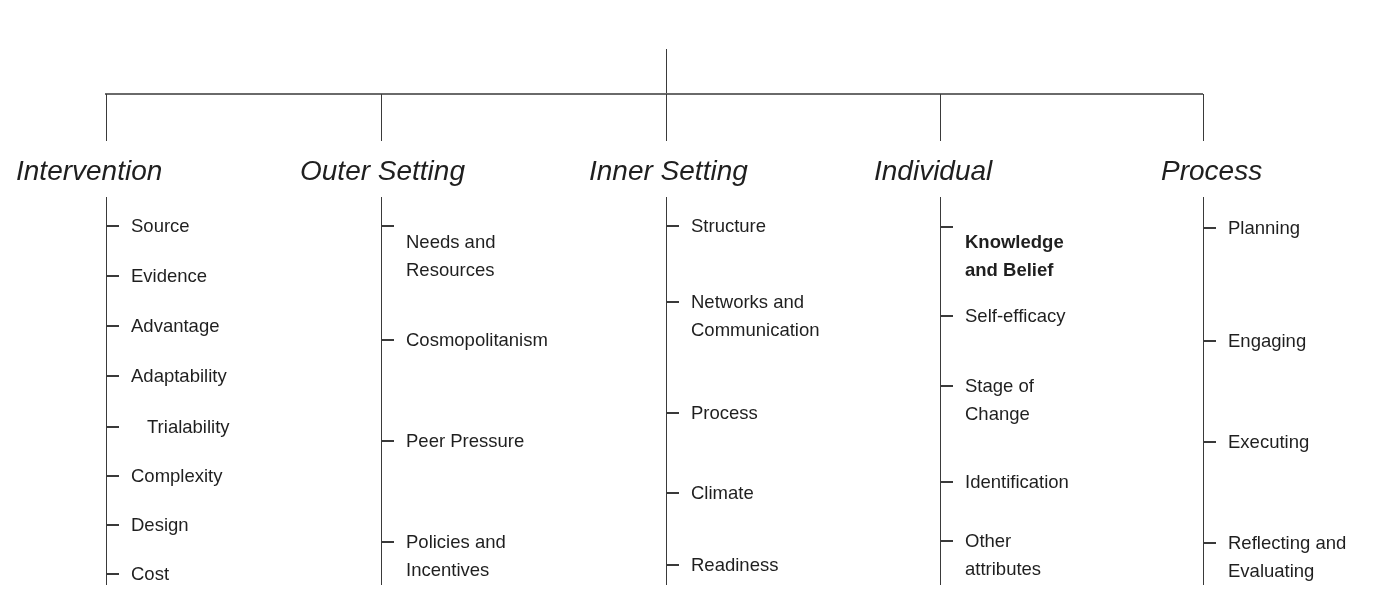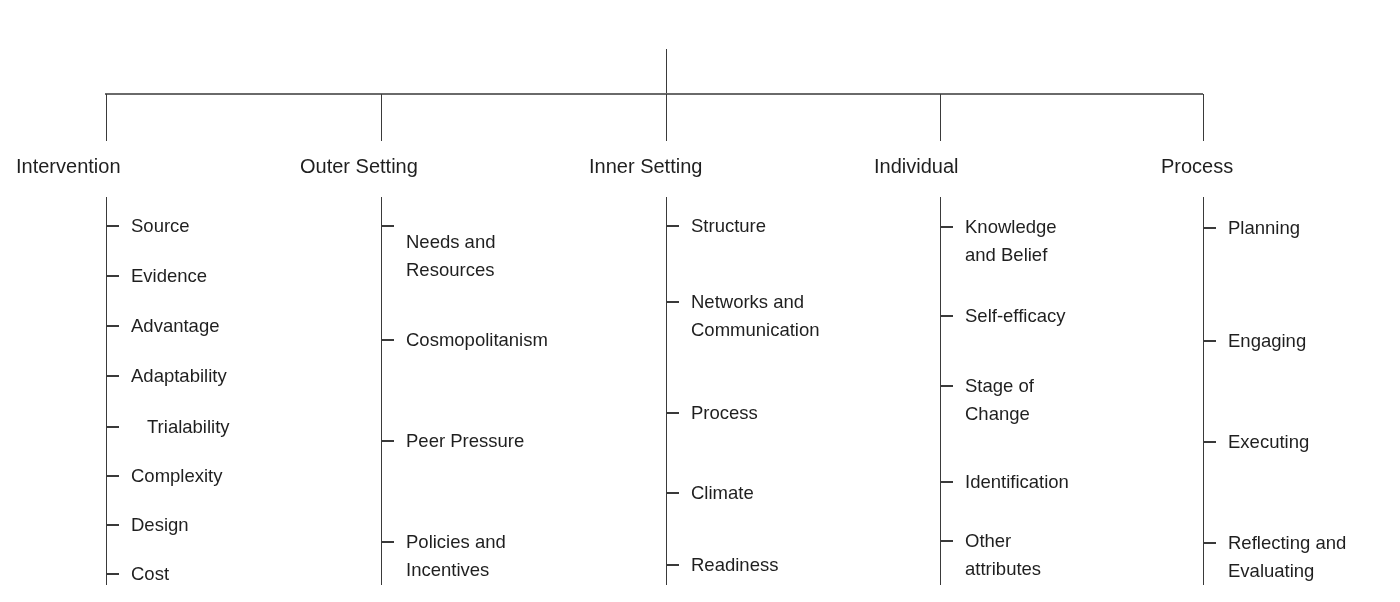--- a/index.html
+++ b/index.html
@@ -28,23 +28,24 @@
     position:absolute;
     width:1.4px;
     background:var(--line,#3a3a3a);
   }
   .root-stub{top:49px;left:666px;height:44px;}
   .drop-stub{top:94px;height:47px;}
   .branch-line{top:197px;height:388px;}
   .domain-title{
     position:absolute;
     top:155px;
-    font-size:20px;
+    font-size:28px;
     white-space:nowrap;
     color:var(--text,#1f1f1f);
+    font-style:italic;
   }
   .tick{
     position:absolute;
     width:13px;height:1.6px;
     background:var(--line,#3a3a3a);
   }
   .item-label{
     position:absolute;
     font-size:18.5px;
     line-height:27.5px;
@@ -112,21 +113,21 @@
         <div class="item-label" style="left: 691px; top: 479px;">Climate</div>
         <div class="tick" style="left: 666px; top: 564px;"></div>
         <div class="item-label" style="left: 691px; top: 551px;">Readiness</div>
       </div>
 
   <div class="domain">
     <div class="vline drop-stub" style="left: 940px;"></div>
     <div class="domain-title" style="left: 874px;">Individual</div>
     <div class="vline branch-line" style="left: 940px; top: 197px; height: 388px;"></div>
   <div class="tick" style="left: 940px; top: 226px;"></div>
-        <div class="item-label" style="left: 965px; top: 213px;">Knowledge
+        <div class="item-label" style="left: 965px; top: 228px; font-weight: bold;">Knowledge
 and Belief</div>
         <div class="tick" style="left: 940px; top: 315px;"></div>
         <div class="item-label" style="left: 965px; top: 302px;">Self-efficacy</div>
         <div class="tick" style="left: 940px; top: 385px;"></div>
         <div class="item-label" style="left: 965px; top: 372px;">Stage of
 Change</div>
         <div class="tick" style="left: 940px; top: 481px;"></div>
         <div class="item-label" style="left: 965px; top: 468px;">Identification</div>
         <div class="tick" style="left: 940px; top: 540px;"></div>
         <div class="item-label" style="left: 965px; top: 527px;">Other

